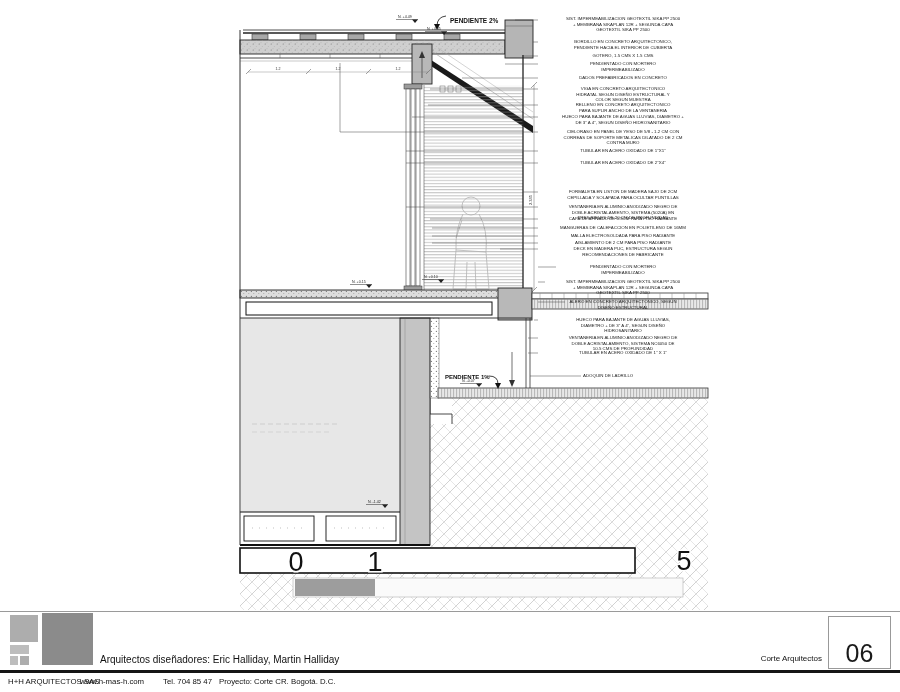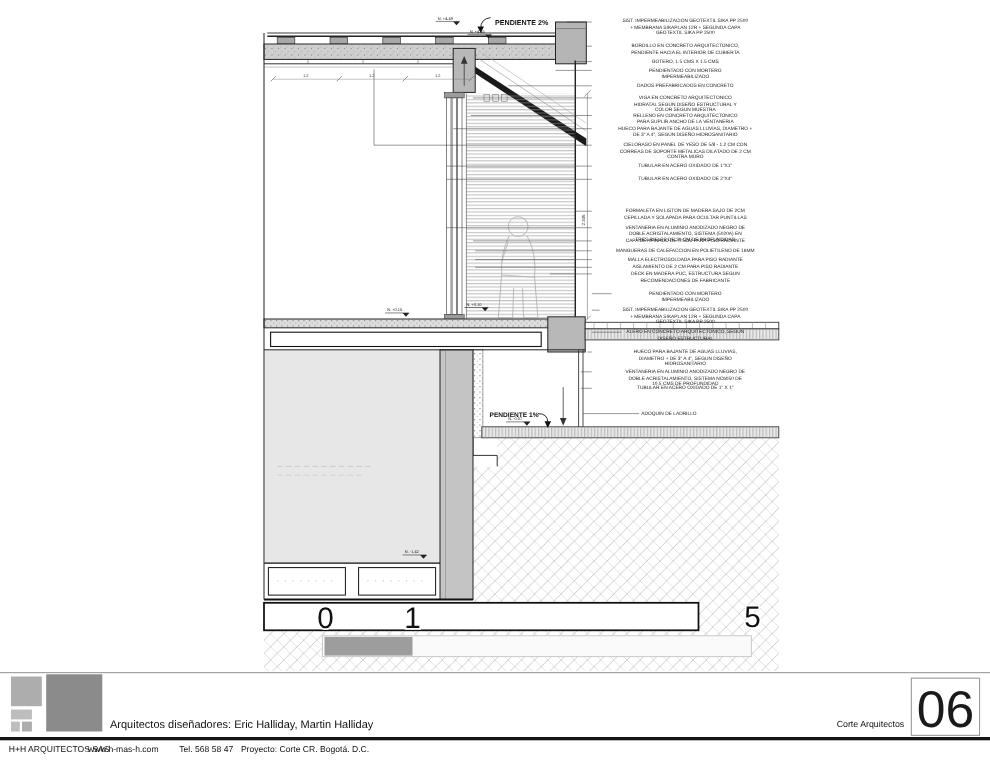--- a/index.html
+++ b/index.html
@@ -11,21 +11,21 @@
   .logo{position:absolute;top:613px;left:8px;width:90px;height:55px;}
   .logo div{position:absolute;}
   .lg1{left:2px;top:2px;width:28px;height:27px;background:#adadad;}
   .lg2{left:34px;top:0;width:51px;height:52px;background:#8b8b8b;}
   .lg3{left:2px;top:32px;width:19px;height:9px;background:#bdbdbd;}
   .lg4{left:2px;top:43px;width:8px;height:9px;background:#bdbdbd;}
   .lg5{left:12px;top:43px;width:9px;height:9px;background:#adadad;}
   .designers{position:absolute;top:654px;left:100px;font-size:10px;color:#111;}
   .sheet-title{position:absolute;top:654px;left:690px;width:132px;text-align:right;font-size:8px;color:#111;}
   .numbox{position:absolute;top:616px;left:828px;width:61px;height:51px;border:1px solid #999;background:#fff;
-          display:flex;align-items:flex-start;justify-content:center;font-size:47px;color:#1a1a1a;}
+          display:flex;align-items:flex-end;justify-content:center;font-size:25px;color:#1a1a1a;}
   .thickrule{position:absolute;top:670px;left:0;width:900px;height:3px;background:#151515;}
   .bottomrow{position:absolute;top:677px;left:0;width:900px;font-size:7.8px;color:#111;}
   .bottomrow span{position:absolute;white-space:nowrap;}
   .br-firm{left:8px;font-weight:normal;}
   .br-web{left:80px;}
   .br-tel{left:163px;}
   .br-proj{left:219px;}
 </style>
 </head>
 <body>
@@ -334,15 +334,15 @@
 <div class="sheet-title">Corte Arquitectos</div>
 <div class="numbox">
   <span>06</span>
 </div>
 
 <div class="thickrule"></div>
 
 <div class="bottomrow">
   <span class="br-firm">H+H ARQUITECTOS SAS</span>
   <span class="br-web">www.h-mas-h.com</span>
-  <span class="br-tel">Tel. 568 58 47</span>
+  <span class="br-tel">Tel. 704 85 47</span>
   <span class="br-proj">Proyecto: Corte CR. Bogotá. D.C.</span>
 </div>
 
 </body></html>

